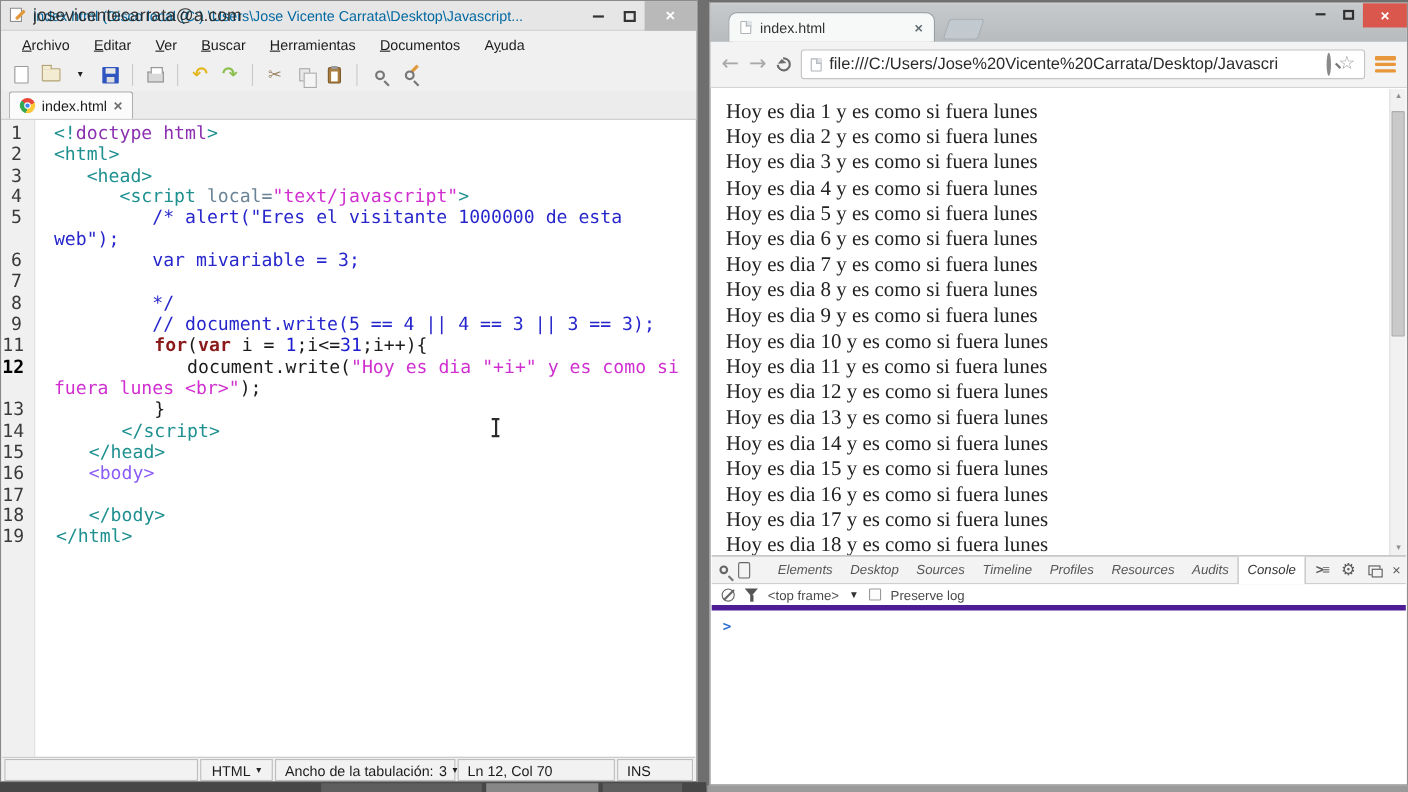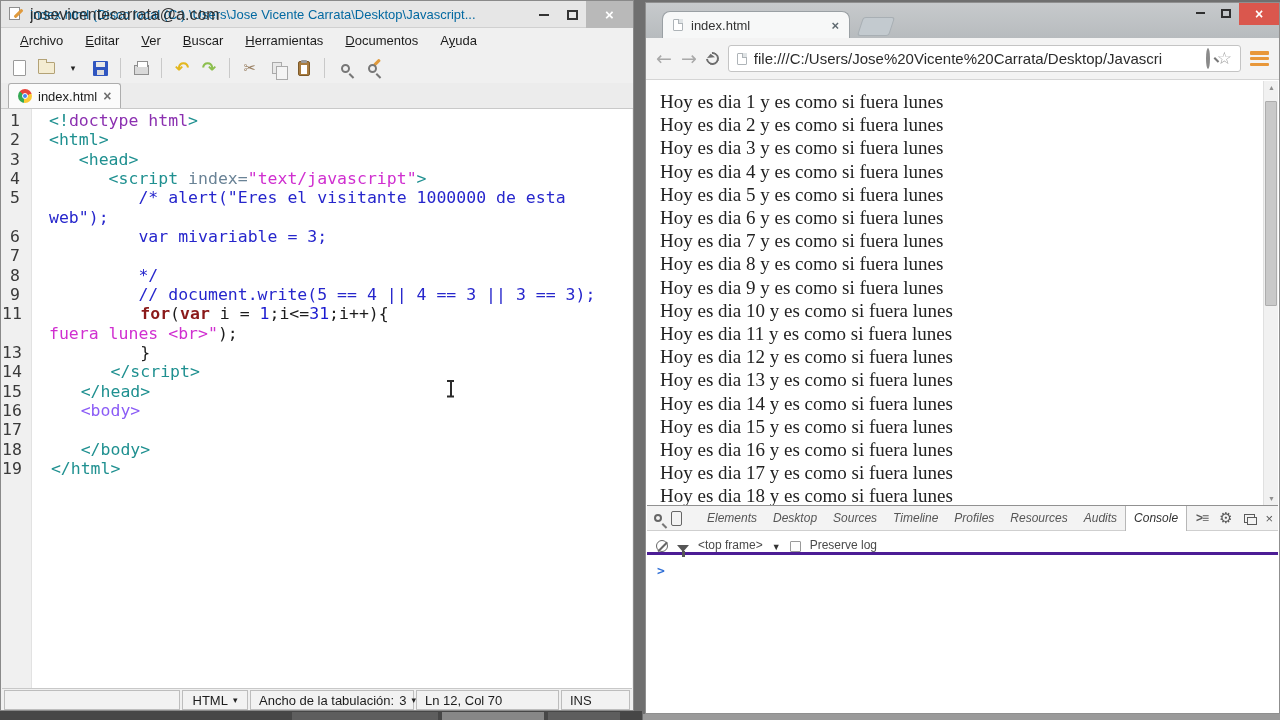--- a/index.html
+++ b/index.html
@@ -117,21 +117,21 @@
   .i-device { width:11px; height:15px; border:1.5px solid #666; border-radius:2px; }
   .dt-vsep { width:1px; height:16px; background:#c9c9c9; margin:0 6px 0 2px; }
   .dt-tab { padding:0 8px; height:25px; line-height:25px; cursor:default;font-style:italic; }
   .dt-tab.active { background:#fff; border-left:1px solid #b7b7b7; border-right:1px solid #b7b7b7; color:#333; }
   .dt-right { margin-left:auto; display:flex; align-items:center; gap:11px; padding-left:9px; color:#5a5a5a; }
   .i-drawer { font-size:12px; letter-spacing:-1px; color:#5a5a5a; font-weight:bold; }
   .i-gear { font-family:"DejaVu Sans",sans-serif; font-size:15px; color:#5a5a5a; line-height:1; }
   .i-dock { width:11px; height:9px; border:1.5px solid #5a5a5a; position:relative; background:#f3f3f3; }
   .i-dock::after { content:""; position:absolute; left:2px; top:2px; width:8px; height:6px; border:1.5px solid #5a5a5a; background:#f3f3f3; }
   .i-close-x { font-size:13px; color:#5a5a5a; }
-  .dt-bar { height:24px; display:flex; align-items:flex-end; gap:9px; padding:0 9px; border-bottom:3px solid #4c1d95; font-size:12px; color:#4a4a4a; }
+  .dt-bar { height:24px; display:flex; align-items:center; gap:9px; padding:0 9px; border-bottom:5px solid #4c1d95; font-size:12px; color:#4a4a4a; }
   .i-clear { width:12px; height:12px; border:1.5px solid #666; border-radius:50%; position:relative; }
   .i-clear::after { content:""; position:absolute; left:-1px; top:4.5px; width:13px; height:1.5px; background:#666; transform:rotate(-45deg); }
   .i-funnel { width:0; height:0; border-left:6px solid transparent; border-right:6px solid transparent; border-top:7px solid #555; position:relative; margin-top:-4px; }
   .i-funnel::after { content:""; position:absolute; left:-1.5px; top:-1px; width:3px; height:6px; background:#555; }
   .dt-caret { font-size:9px; color:#333; }
   .dt-check { width:11px; height:11px; border:1px solid #999; background:#fdfdfd; border-radius:1px; }
   .dt-out { padding:8px 0 0 10px; font-family:"DejaVu Sans Mono",monospace; font-size:13px; }
   .dt-prompt { color:#2f6fd6; font-weight:bold; }
 </style>
 </head>
@@ -223,21 +223,21 @@
           <div class="crow">
             <span class="ln">2</span>
             <span class="ct"><span style="color: rgb(31, 144, 144);">&lt;html&gt;</span></span>
           </div>
           <div class="crow">
             <span class="ln">3</span>
             <span class="ct"><span style="color: rgb(28, 28, 28);">   </span><span style="color: rgb(31, 144, 144);">&lt;head&gt;</span></span>
           </div>
           <div class="crow">
             <span class="ln">4</span>
-            <span class="ct"><span style="color: rgb(28, 28, 28);">      </span><span style="color: rgb(31, 144, 144);">&lt;script</span><span style="color: rgb(106, 131, 150);"> index=</span><span style="color: rgb(208, 47, 208);">"text/javascript"</span><span style="color: rgb(31, 144, 144);">&gt;</span></span>
+            <span class="ct"><span style="color: rgb(28, 28, 28);">      </span><span style="color: rgb(31, 144, 144);">&lt;script</span><span style="color: rgb(106, 131, 150);"> local=</span><span style="color: rgb(208, 47, 208);">"text/javascript"</span><span style="color: rgb(31, 144, 144);">&gt;</span></span>
           </div>
           <div class="crow">
             <span class="ln">5</span>
             <span class="ct"><span style="color: rgb(28, 28, 28);">         </span><span style="color: rgb(38, 38, 204);">/* alert("Eres el visitante 1000000 de esta</span></span>
           </div>
           <div class="crow">
             <span class="ln"></span>
             <span class="ct"><span style="color: rgb(38, 38, 204);">web");</span></span>
           </div>
           <div class="crow">
@@ -251,20 +251,24 @@
             <span class="ln">8</span>
             <span class="ct"><span style="color: rgb(28, 28, 28);">         </span><span style="color: rgb(38, 38, 204);">*/</span></span>
           </div>
           <div class="crow">
             <span class="ln">9</span>
             <span class="ct"><span style="color: rgb(28, 28, 28);">         </span><span style="color: rgb(38, 38, 204);">// document.write(5 == 4 || 4 == 3 || 3 == 3);</span></span>
           </div>
           <div class="crow">
             <span class="ln">11</span>
             <span class="ct"><span style="color: rgb(28, 28, 28);">         </span><span style="color: rgb(139, 26, 26); font-weight: bold;">for</span><span style="color: rgb(28, 28, 28);">(</span><span style="color: rgb(139, 26, 26); font-weight: bold;">var</span><span style="color: rgb(28, 28, 28);"> i = </span><span style="color: rgb(26, 26, 208);">1</span><span style="color: rgb(28, 28, 28);">;i&lt;=</span><span style="color: rgb(26, 26, 208);">31</span><span style="color: rgb(28, 28, 28);">;i++){</span></span>
+          </div>
+          <div class="crow">
+            <span class="ln bold">12</span>
+            <span class="ct"><span style="color: rgb(28, 28, 28);">            </span><span style="color: rgb(28, 28, 28);">document.write(</span><span style="color: rgb(208, 47, 208);">"Hoy es dia "+i+" y es como si</span></span>
           </div>
           <div class="crow">
             <span class="ln"></span>
             <span class="ct"><span style="color: rgb(208, 47, 208);">fuera lunes &lt;br&gt;"</span><span style="color: rgb(28, 28, 28);">);</span></span>
           </div>
           <div class="crow">
             <span class="ln">13</span>
             <span class="ct"><span style="color: rgb(28, 28, 28);">         }</span></span>
           </div>
           <div class="crow">

